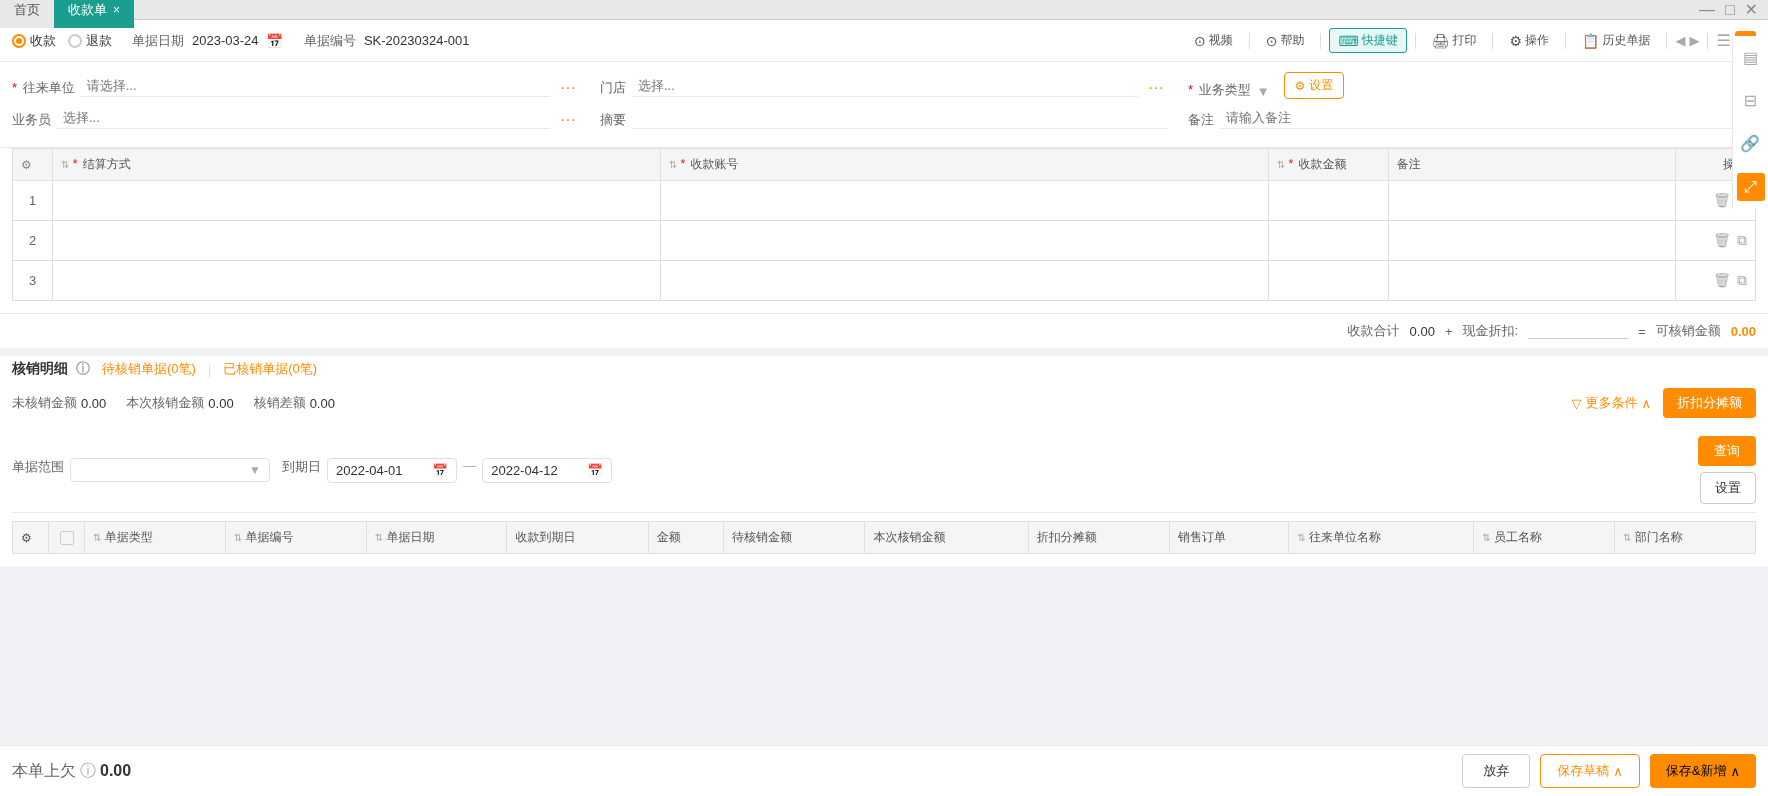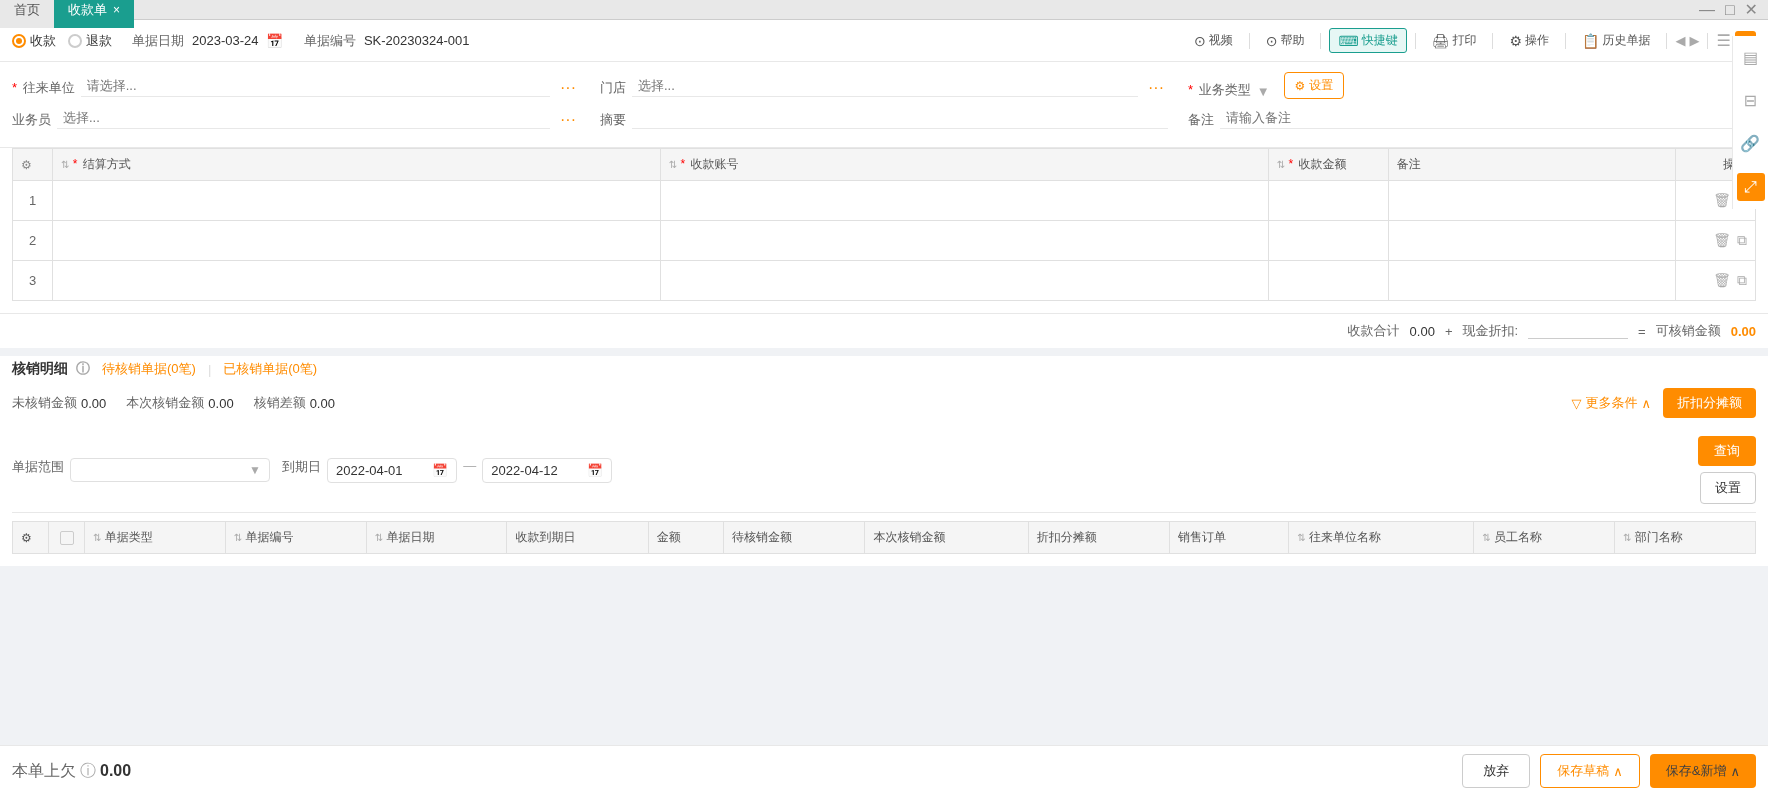--- a/index.html
+++ b/index.html
@@ -99,21 +99,21 @@
     .verify-table-section { padding: 8px 0; }
     .verify-table { width: 100%; border-collapse: collapse; }
     .verify-table th { background: #f5f5f5; border: 1px solid #e0e0e0; padding: 7px 8px; text-align: left; font-size: 12px; color: #555; font-weight: normal; white-space: nowrap; }
 
     
     .bottom-bar { display: flex; align-items: center; padding: 8px 12px; background: #fff; border-top: 1px solid #e8e8e8; position: fixed; bottom: 0; width: 1768px; }
     .bottom-info { font-size: 16px; color: #666; display: flex; align-items: center; gap: 4px; }
     .bottom-actions { margin-left: auto; display: flex; gap: 10px; }
     .btn-abandon { background: #fff; color: #333; border: 1px solid #ccc; padding: 7px 20px; border-radius: 4px; cursor: pointer; font-size: 13px; font-family: Liberation Serif, serif; }
     .btn-save-draft { background: #fff; color: #ff8c00; border: 1px solid #ff8c00; padding: 7px 16px; border-radius: 4px; cursor: pointer; font-size: 13px; display: flex; align-items: center; gap: 4px; }
-    .btn-save-new { background: #ff8c00; color: #404040; border: none; padding: 7px 16px; border-radius: 4px; cursor: pointer; font-size: 13px; display: flex; align-items: center; gap: 4px; }
+    .btn-save-new { background: #ff8c00; color: #000000; border: none; padding: 7px 16px; border-radius: 4px; cursor: pointer; font-size: 13px; display: flex; align-items: center; gap: 4px; }
 
     
     .right-sidebar { position: fixed; right: 0; top: 36px; width: 36px; background: #fff; border-left: 1px solid #e8e8e8; display: flex; flex-direction: column; align-items: center; padding: 8px 0; gap: 16px; z-index: 10; }
     .sidebar-icon { color: #aaa; cursor: pointer; font-size: 16px; padding: 4px; }
     .sidebar-icon.orange { color: #ff8c00; background: #ff8c00; color: #fff; width: 28px; height: 28px; display: flex; align-items: center; justify-content: center; border-radius: 3px; }
 
     .checkbox-cell { display: flex; align-items: center; justify-content: center; }
     .checkbox { width: 14px; height: 14px; border: 1px solid #ccc; border-radius: 2px; cursor: pointer; }
   </style>
 </head>

